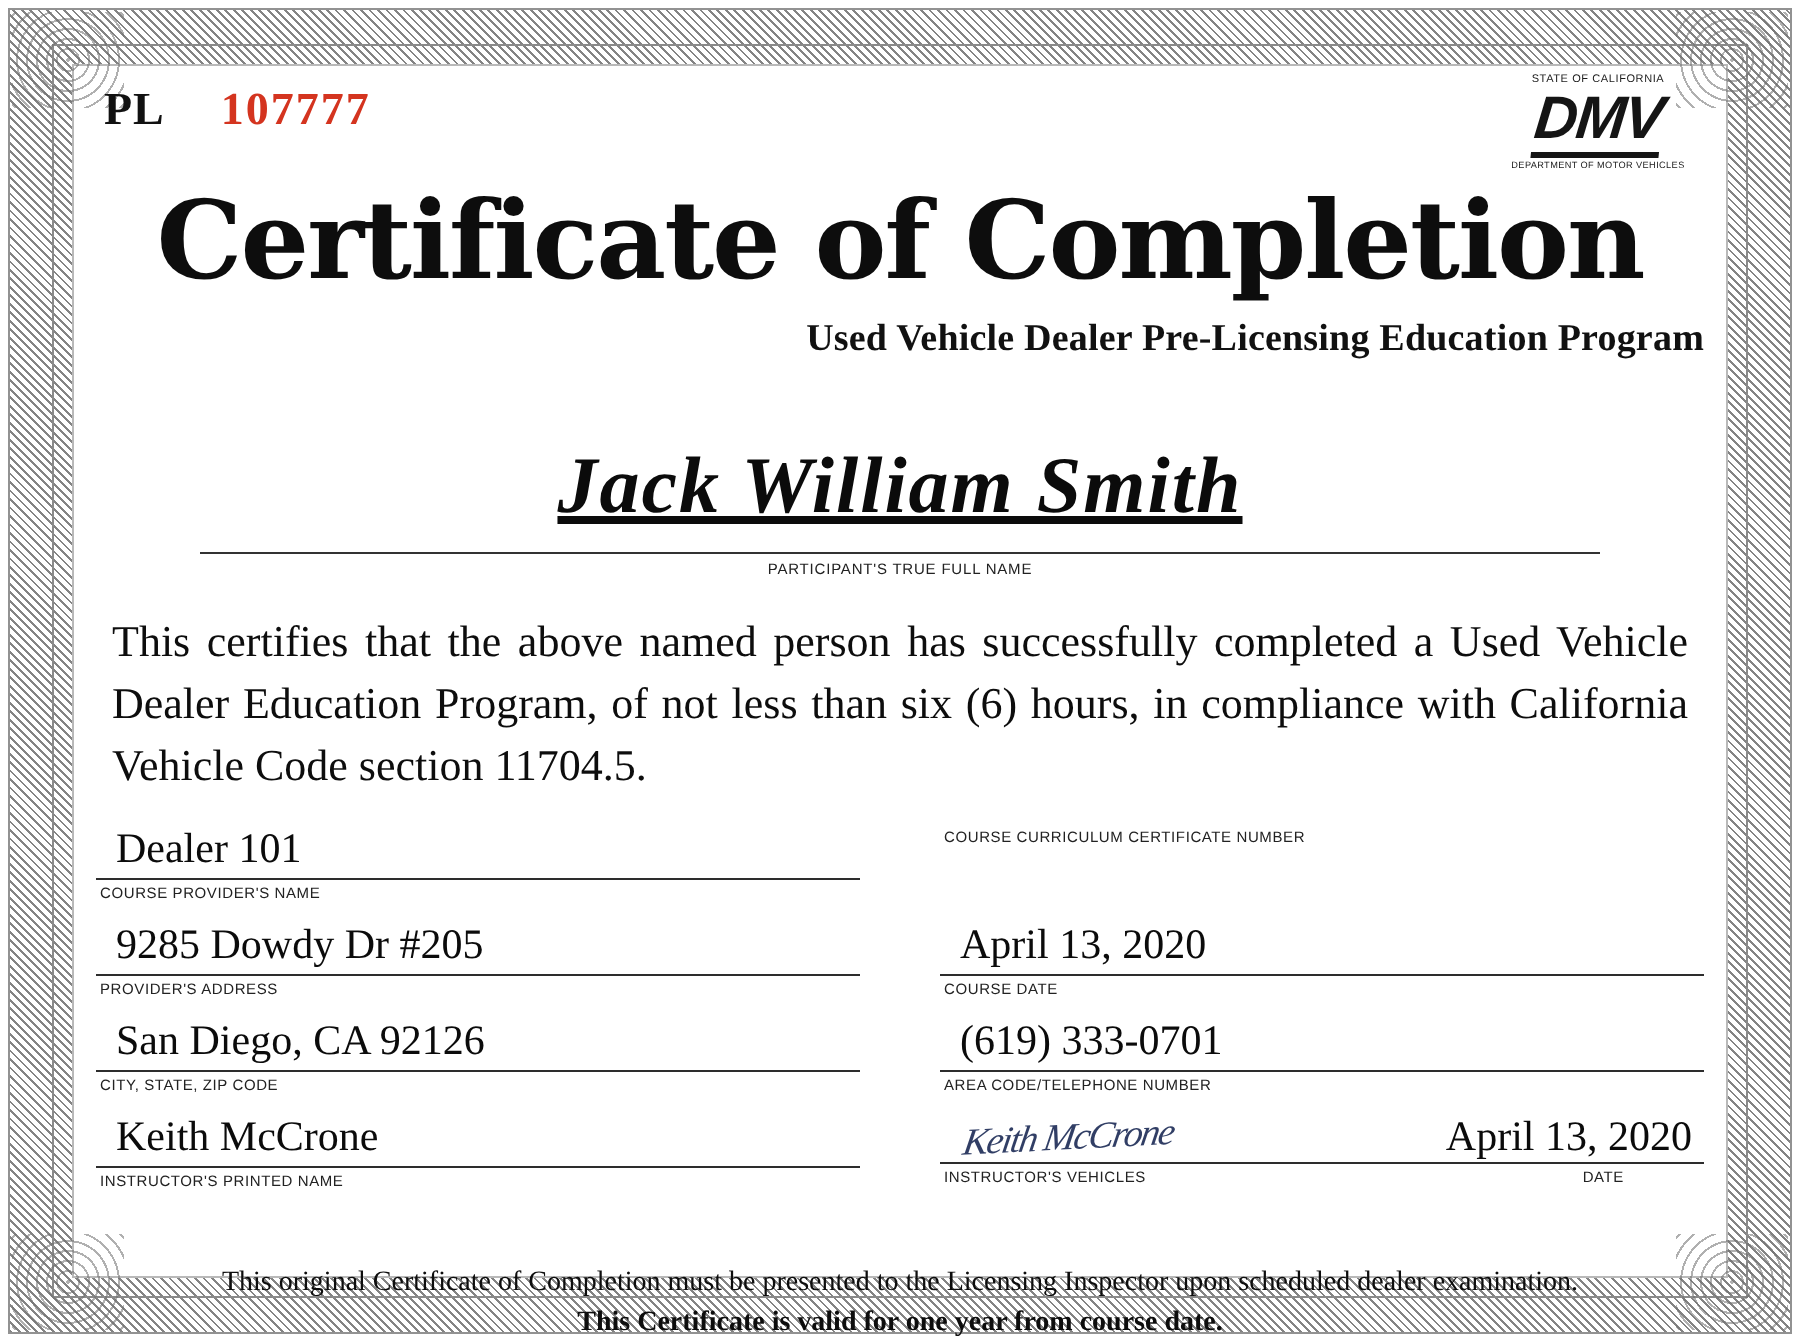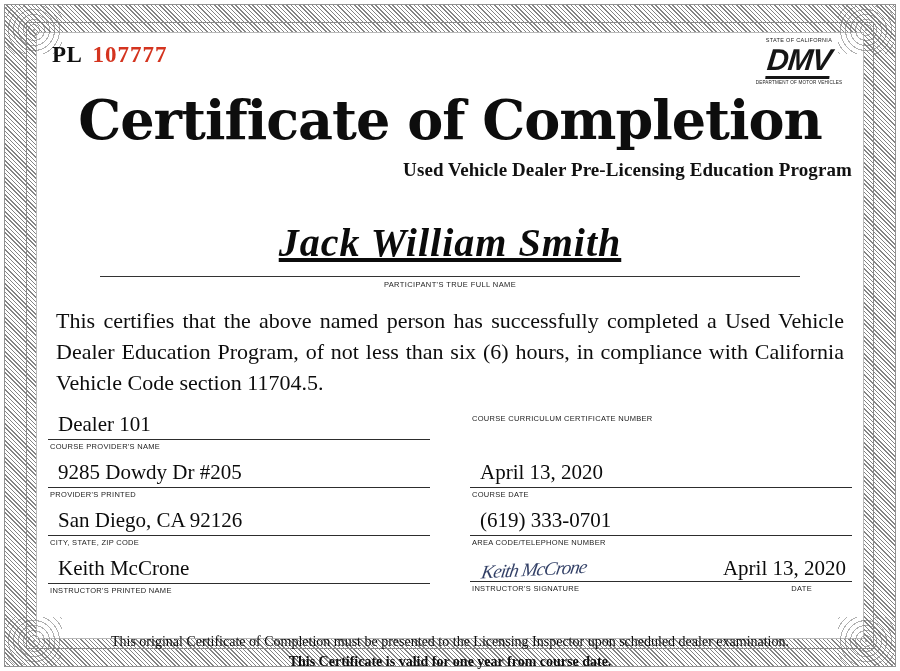--- a/index.html
+++ b/index.html
@@ -82,21 +82,21 @@
     font-family: "Liberation Serif", serif;
     font-size: 23px;
     font-weight: bold;
     letter-spacing: .5px;
     color: #111;
     white-space: nowrap;
   }
   .pl-number {
     color: #d4341f;
     font-weight: bold;
-    margin-left: 10px;
+    margin-left: 28px;
     letter-spacing: 1px;
   }
 
   .dmv-logo {
     position: absolute;
     right: 0px;
     top: 0px;
     width: 106px;
     text-align: center;
     line-height: 1;
@@ -341,21 +341,21 @@
         <div class="field-value">Dealer 101</div>
         <div class="field-caption">COURSE PROVIDER'S NAME</div>
       </div>
 
       <div class="field">
         <div class="field-caption">COURSE CURRICULUM CERTIFICATE NUMBER</div>
       </div>
 
       <div class="field">
         <div class="field-value">9285 Dowdy Dr #205</div>
-        <div class="field-caption">PROVIDER'S PRINTED</div>
+        <div class="field-caption">PROVIDER'S ADDRESS</div>
       </div>
 
       <div class="field">
         <div class="field-value">April 13, 2020</div>
         <div class="field-caption">COURSE DATE</div>
       </div>
 
       <div class="field">
         <div class="field-value">San Diego, CA 92126</div>
         <div class="field-caption">CITY, STATE, ZIP CODE</div>
@@ -370,21 +370,21 @@
         <div class="field-value">Keith McCrone</div>
         <div class="field-caption">INSTRUCTOR'S PRINTED NAME</div>
       </div>
 
       <div class="field sig-field">
         <div class="sig-line-wrap">
           <span class="sig-script">Keith McCrone</span>
           <span class="sig-date">April 13, 2020</span>
         </div>
         <div class="sig-captions">
-          <span>INSTRUCTOR'S SIGNATURE</span>
+          <span>INSTRUCTOR'S VEHICLES</span>
           <span>DATE</span>
         </div>
       </div>
 
     </div>
 
     <div class="footer-note">This original Certificate of Completion must be presented to the Licensing Inspector upon scheduled dealer examination.</div>
     <div class="footer-note-bold">This Certificate is valid for one year from course date.</div>
 
     <div class="bottom-row">

